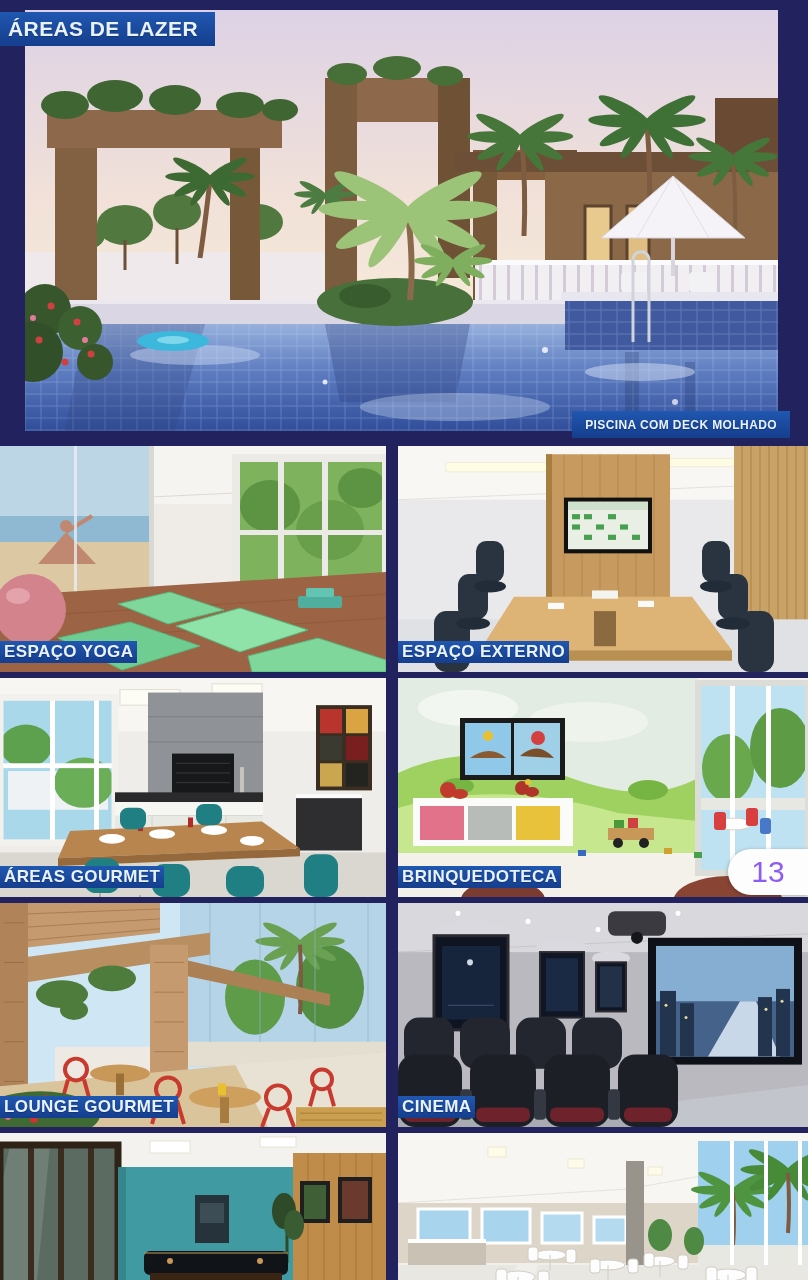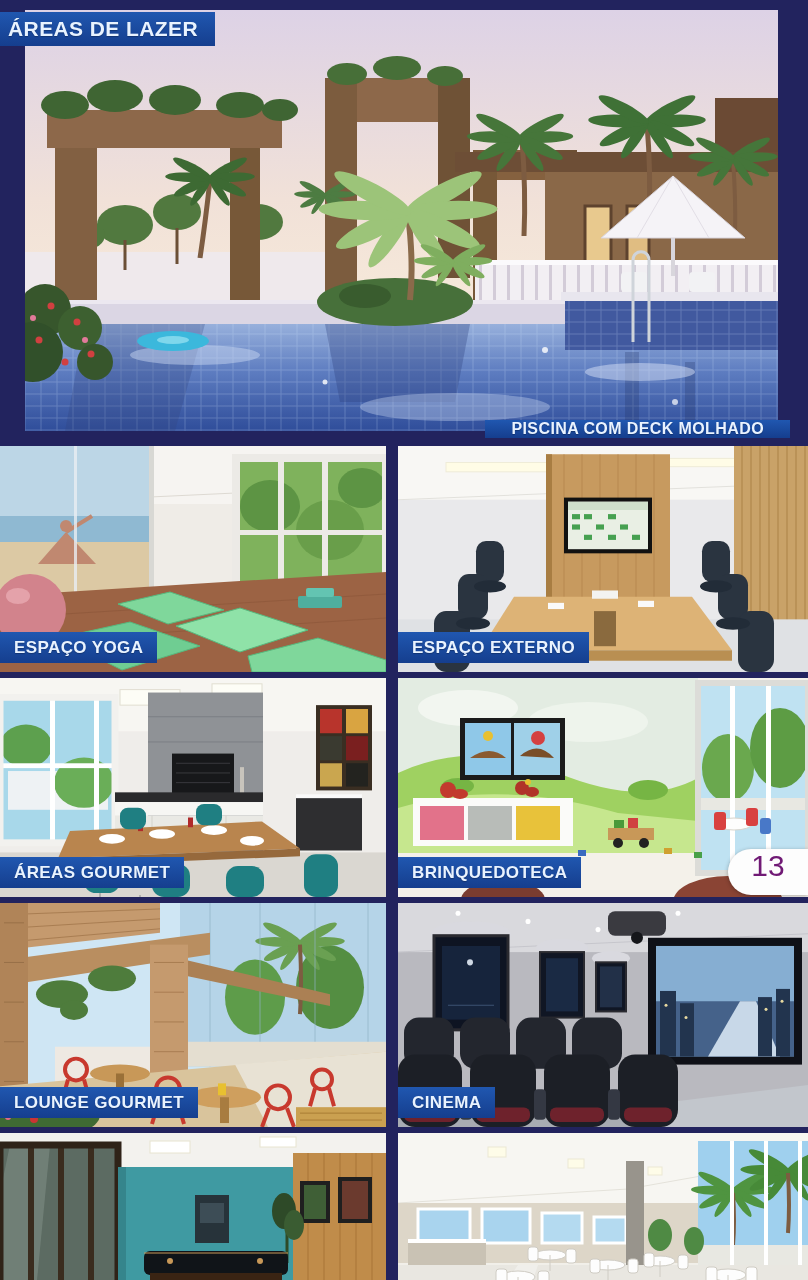--- a/index.html
+++ b/index.html
@@ -12,33 +12,33 @@
   .hero { position:absolute; top:0; left:0; width:808px; height:446px; }
   .hero-img { position:absolute; top:10px; left:25px; width:753px; height:421px; overflow:hidden; }
   .hero-img svg, .cell svg { display:block; width:100%; height:100%; }
   .badge {
     position:absolute; background:linear-gradient(180deg,#2057b0,#153e8e);
     color:#e9f3ff; display:flex; align-items:center;
     letter-spacing:.4px; white-space:nowrap; font-weight:bold;
     text-shadow:0 1px 1px rgba(0,0,0,.25);
   }
   .header-badge { top:12px; left:0; height:34px; padding:0 17px 0 8px; font-size:21px; }
-  .hero-caption { bottom:8px; right:18px; height:18px; padding:0 26px; font-size:16px; }
+  .hero-caption { bottom:8px; right:18px; height:27px; padding:0 13px; font-size:12px; }
   .grid {
     position:absolute; top:446px; left:0; width:808px;
     display:grid; grid-template-columns:386px 410px;
     grid-template-rows:226px 219px 224px 220px; gap:6px 12px;
   }
   .cell { position:relative; overflow:hidden; background:#101038; }
-  .cell-badge { bottom:9px; left:0; height:31px; padding:0 14px; font-size:17px; }
+  .cell-badge { bottom:9px; left:0; height:22px; padding:0 4px; font-size:17px; }
   .page-pill {
     position:absolute; right:0; bottom:2px; width:80px; height:46px;
     background:#fdfdfd; border-radius:23px 0 0 23px;
-    display:flex; justify-content:center;
-    color:#701a75; font-size:30px; box-shadow:0 1px 4px rgba(0,0,0,.3);
+    display:flex; align-items:center; justify-content:center;
+    color:#8b5cf6; font-size:30px; box-shadow:0 1px 4px rgba(0,0,0,.3);
   }
 </style>
 </head>
 <body>
 
 <div class="page">
 
   <section class="hero">
     <div class="hero-img">
       <svg viewBox="0 0 753 421" preserveAspectRatio="none">

